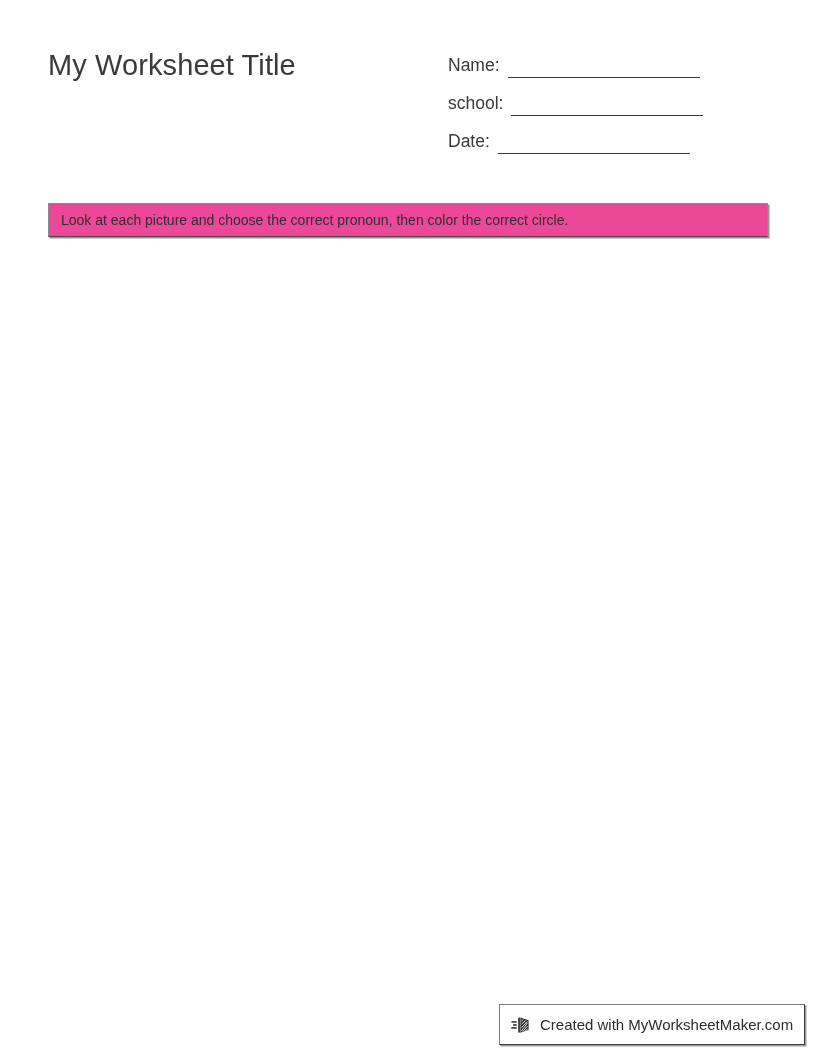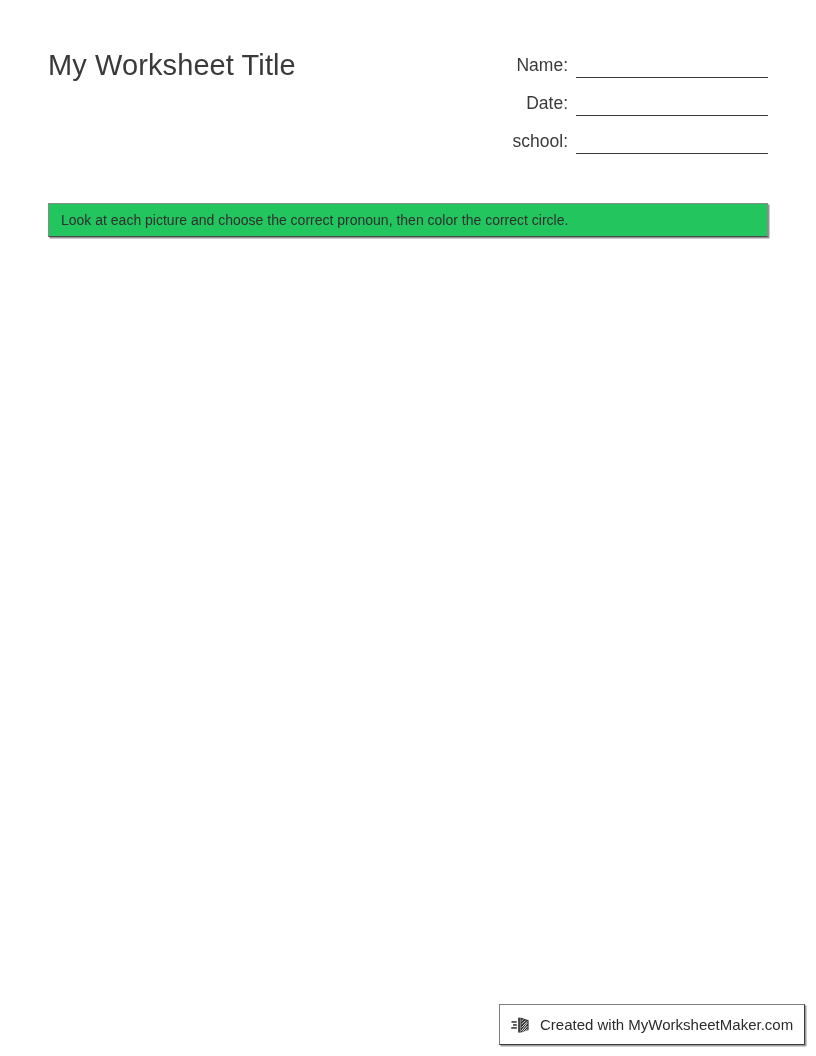--- a/index.html
+++ b/index.html
@@ -47,21 +47,21 @@
   .meta-fields {
     position: absolute;
     right: 0;
     top: 0;
     width: 320px;
   }
 
   .meta-row {
     display: flex;
     align-items: flex-end;
-    justify-content: flex-end;
+    justify-content: flex-start;
     height: 38px;
   }
 
   .meta-label {
     font-size: 17.5px;
     color: #3a3a3a;
     line-height: 1;
     padding-bottom: 4px;
     text-align: right;
     white-space: nowrap;
@@ -77,21 +77,21 @@
   
   .instruction-box {
     position: absolute;
     left: 48px;
     top: 203px;
     width: 720px;
     height: 34px;
     box-sizing: border-box;
     border: 1px solid #8a8a8a;
     border-bottom-color: #4a4a4a;
-    background: #22c55e;
+    background: #ec4899;
     box-shadow: 1.5px 1.5px 0 rgba(60,60,60,0.55);
     display: flex;
     align-items: center;
   }
 
   .instruction-text {
     font-size: 14px;
     color: #2f2f2f;
     padding-left: 12px;
     line-height: 1.2;
@@ -151,26 +151,26 @@
     <div class="worksheet-title">My Worksheet Title</div>
 
     <div class="meta-fields">
 
       <div class="meta-row">
         <span class="meta-label">Name:</span>
         <span class="meta-line"></span>
       </div>
 
       <div class="meta-row">
-        <span class="meta-label">Date:</span>
+        <span class="meta-label">school:</span>
         <span class="meta-line"></span>
       </div>
 
       <div class="meta-row">
-        <span class="meta-label">school:</span>
+        <span class="meta-label">Date:</span>
         <span class="meta-line"></span>
       </div>
 
     </div>
   </div>
 
   <div class="instruction-box">
     <span class="instruction-text">Look at each picture and choose the correct pronoun, then color the correct circle.</span>
   </div>
 

